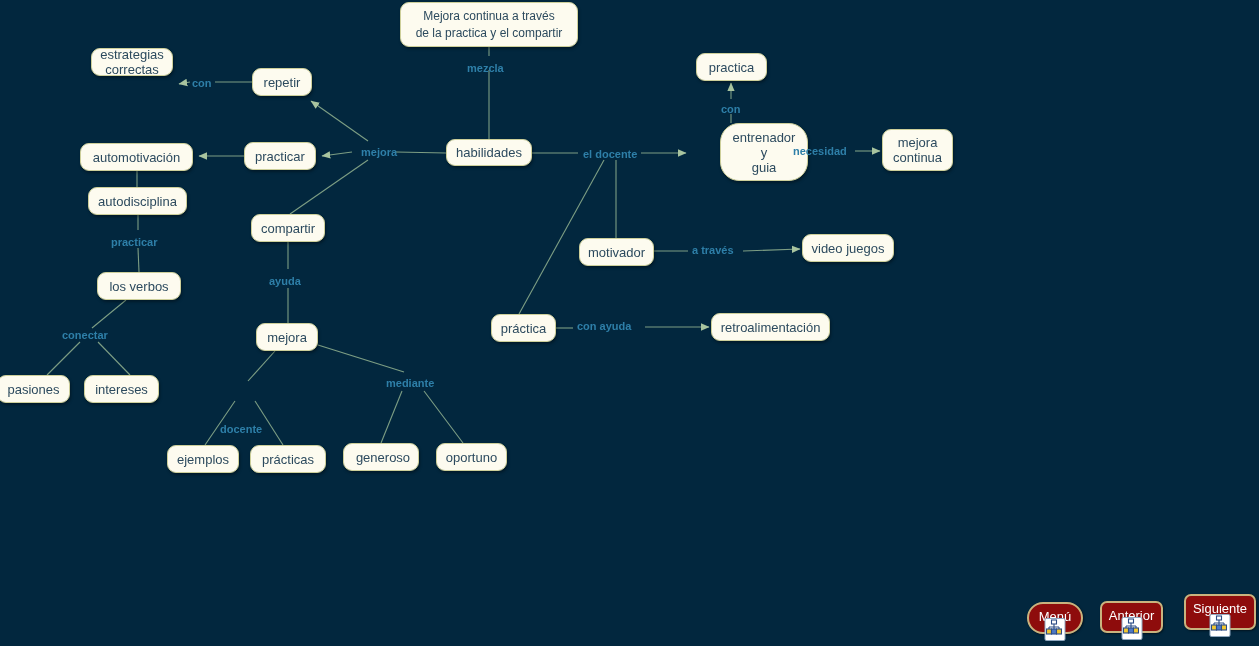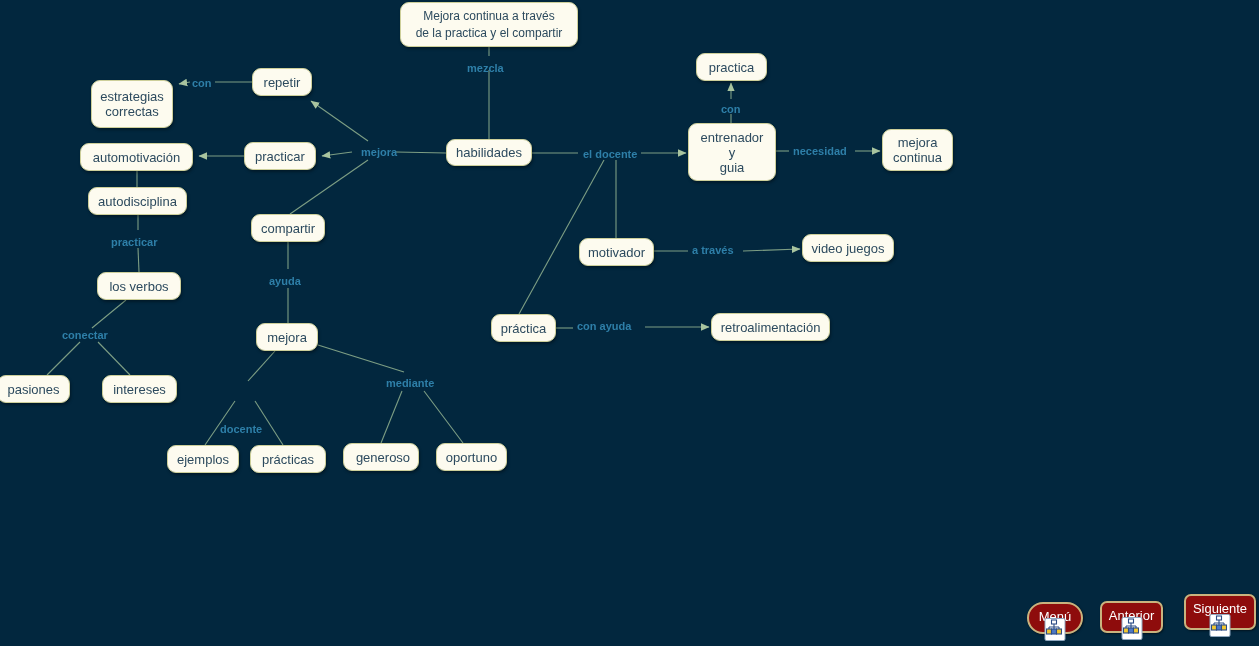--- a/index.html
+++ b/index.html
@@ -143,42 +143,42 @@
       <line x1="743" y1="251" x2="800" y2="249" marker-end="url(#arr)"></line>
 
       <line x1="556" y1="328" x2="573" y2="328"></line>
       <line x1="645" y1="327" x2="709" y2="327" marker-end="url(#arr)"></line>
     </g>
   </svg>
 
   <div id="nodes">
       <div class="node root" style="left: 400px; top: 2px; width: 178px; height: 45px;">Mejora continua a través
 de la practica y el compartir</div>
-      <div class="node" style="left: 91px; top: 80px; width: 82px; height: 48px;">estrategias
+      <div class="node" style="left: 91px; top: 48px; width: 82px; height: 28px;">estrategias
 correctas</div>
       <div class="node" style="left: 252px; top: 68px; width: 60px; height: 28px;">repetir</div>
       <div class="node" style="left: 80px; top: 143px; width: 113px; height: 28px;">automotivación</div>
       <div class="node" style="left: 244px; top: 142px; width: 72px; height: 28px;">practicar</div>
       <div class="node" style="left: 446px; top: 139px; width: 86px; height: 27px;">habilidades</div>
       <div class="node" style="left: 696px; top: 53px; width: 71px; height: 28px;">practica</div>
-      <div class="node" style="left: 688px; top: 123px; width: 88px; height: 58px;">entrenador
+      <div class="node" style="left: 720px; top: 123px; width: 88px; height: 58px; border-radius: 19px;">entrenador
 y
 guia</div>
       <div class="node" style="left: 882px; top: 129px; width: 71px; height: 42px;">mejora
 continua</div>
       <div class="node" style="left: 88px; top: 187px; width: 99px; height: 28px;">autodisciplina</div>
       <div class="node" style="left: 251px; top: 214px; width: 74px; height: 28px;">compartir</div>
       <div class="node" style="left: 579px; top: 238px; width: 75px; height: 28px;">motivador</div>
       <div class="node" style="left: 802px; top: 234px; width: 92px; height: 28px;">video juegos</div>
       <div class="node" style="left: 97px; top: 272px; width: 84px; height: 28px;">los verbos</div>
       <div class="node" style="left: 491px; top: 314px; width: 65px; height: 28px;">práctica</div>
       <div class="node" style="left: 711px; top: 313px; width: 119px; height: 28px;">retroalimentación</div>
       <div class="node" style="left: 256px; top: 323px; width: 62px; height: 28px;">mejora</div>
       <div class="node" style="left: -3px; top: 375px; width: 73px; height: 28px;">pasiones</div>
-      <div class="node" style="left: 102px; top: 375px; width: 75px; height: 28px;">intereses</div>
+      <div class="node" style="left: 84px; top: 375px; width: 75px; height: 28px;">intereses</div>
       <div class="node" style="left: 167px; top: 445px; width: 72px; height: 28px;">ejemplos</div>
       <div class="node" style="left: 250px; top: 445px; width: 76px; height: 28px;">prácticas</div>
       <div class="node" style="left: 343px; top: 443px; width: 76px; height: 28px; padding-left: 12px;">generoso</div>
       <div class="node" style="left: 436px; top: 443px; width: 71px; height: 28px;">oportuno</div>
     </div>
 
   <div id="labels">
       <div class="linklabel" style="left: 467px; top: 62px;">mezcla</div>
       <div class="linklabel" style="left: 192px; top: 77px;">con</div>
       <div class="linklabel" style="left: 361px; top: 146px;">mejora</div>

